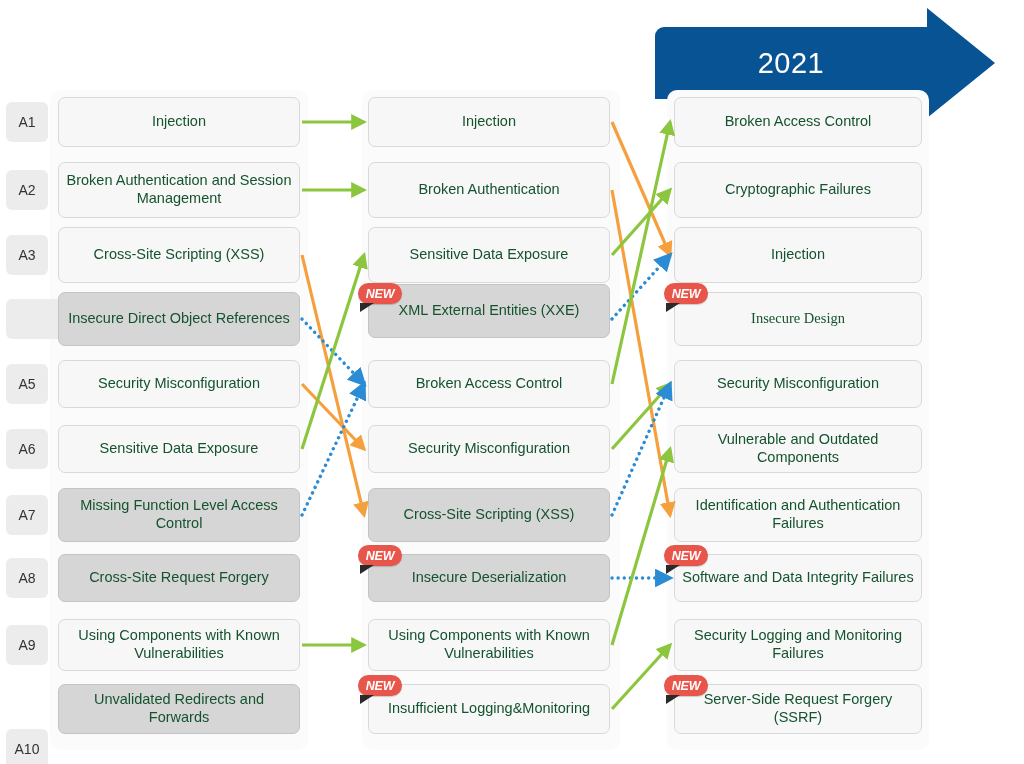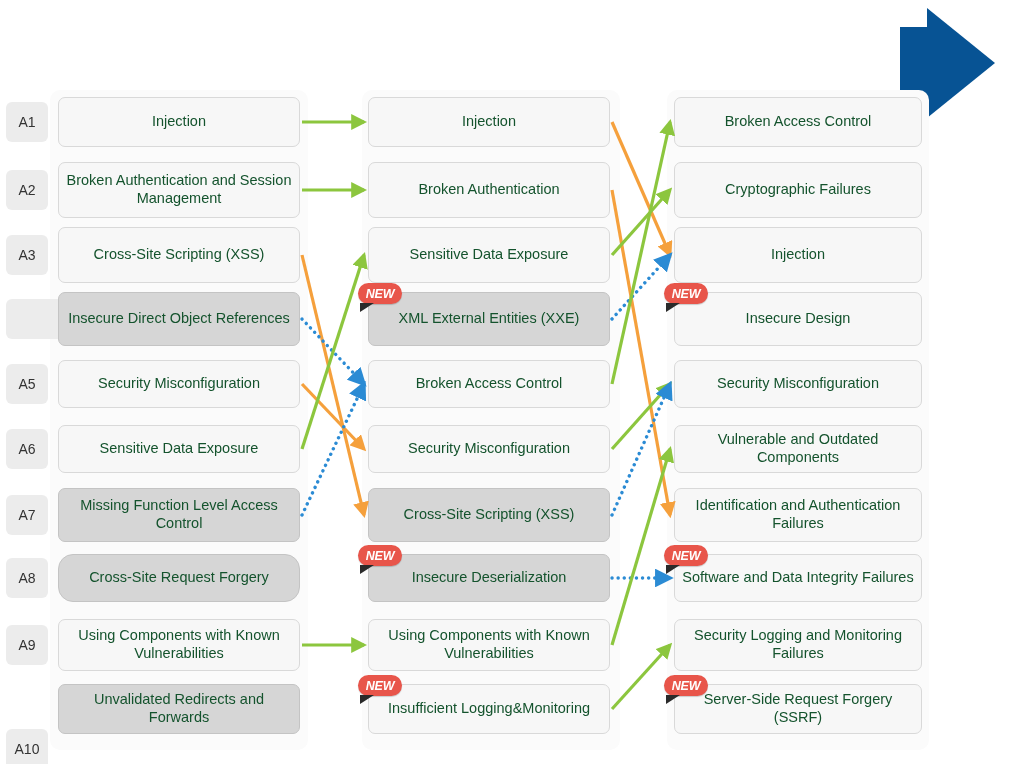--- a/index.html
+++ b/index.html
@@ -108,20 +108,23 @@
 
   
   #links{position:absolute;left:0;top:0;width:1024px;height:764px;z-index:6;pointer-events:none;}
 </style>
 </head>
 <body>
 
 <div id="stage">
 
   <div class="year-arrow-shaft"></div>
+  <div class="year-head year-2021">
+    <span>2021</span>
+  </div>
   <div class="year-arrow-head"></div>
 
   <div class="col-panel panel-2013"></div>
   <div class="col-panel panel-2017"></div>
   <div class="col-panel panel-2021"></div>
 
   <div id="content">
       <div class="rank" style="top: 102px;">
         <span>A1</span>
       </div>
@@ -166,39 +169,39 @@
       </div>
       <div class="box c1" style="top: 360px; height: 48px;">
         <span>Security Misconfiguration</span>
       </div>
       <div class="box c1" style="top: 425px; height: 48px;">
         <span>Sensitive Data Exposure</span>
       </div>
       <div class="box c1 shaded" style="top: 488px; height: 54px;">
         <span>Missing Function Level Access Control</span>
       </div>
-      <div class="box c1 shaded" style="top: 554px; height: 48px; border-radius: 15px;">
+      <div class="box c1 shaded" style="top: 554px; height: 48px;">
         <span>Cross-Site Request Forgery</span>
       </div>
       <div class="box c1" style="top: 619px; height: 52px;">
         <span>Using Components with Known Vulnerabilities</span>
       </div>
       <div class="box c1 shaded" style="top: 684px; height: 50px;">
         <span>Unvalidated Redirects and Forwards</span>
       </div>
       <div class="box c2" style="top: 97px; height: 50px;">
         <span>Injection</span>
       </div>
       <div class="box c2" style="top: 162px; height: 56px;">
         <span>Broken Authentication</span>
       </div>
       <div class="box c2" style="top: 227px; height: 56px;">
         <span>Sensitive Data Exposure</span>
       </div>
-      <div class="box c2 shaded" style="top: 292px; height: 54px;">
+      <div class="box c2 shaded" style="top: 284px; height: 54px;">
         <span>XML External Entities (XXE)</span>
       </div>
       <div class="newbadge" style="left: 358px; top: 283px;">
         <span>NEW</span>
       </div>
       <div class="box c2" style="top: 360px; height: 48px;">
         <span>Broken Access Control</span>
       </div>
       <div class="box c2" style="top: 425px; height: 48px;">
         <span>Security Misconfiguration</span>
@@ -223,21 +226,21 @@
       </div>
       <div class="box c3" style="top: 97px; height: 50px;">
         <span>Broken Access Control</span>
       </div>
       <div class="box c3" style="top: 162px; height: 56px;">
         <span>Cryptographic Failures</span>
       </div>
       <div class="box c3" style="top: 227px; height: 56px;">
         <span>Injection</span>
       </div>
-      <div class="box c3" style="top: 292px; height: 54px;">
+      <div class="box c3" style="top: 292px; height: 54px; font-family: Liberation Serif, serif;">
         <span>Insecure Design</span>
       </div>
       <div class="newbadge" style="left: 664px; top: 283px;">
         <span>NEW</span>
       </div>
       <div class="box c3" style="top: 360px; height: 48px;">
         <span>Security Misconfiguration</span>
       </div>
       <div class="box c3" style="top: 425px; height: 48px;">
         <span>Vulnerable and Outdated Components</span>

